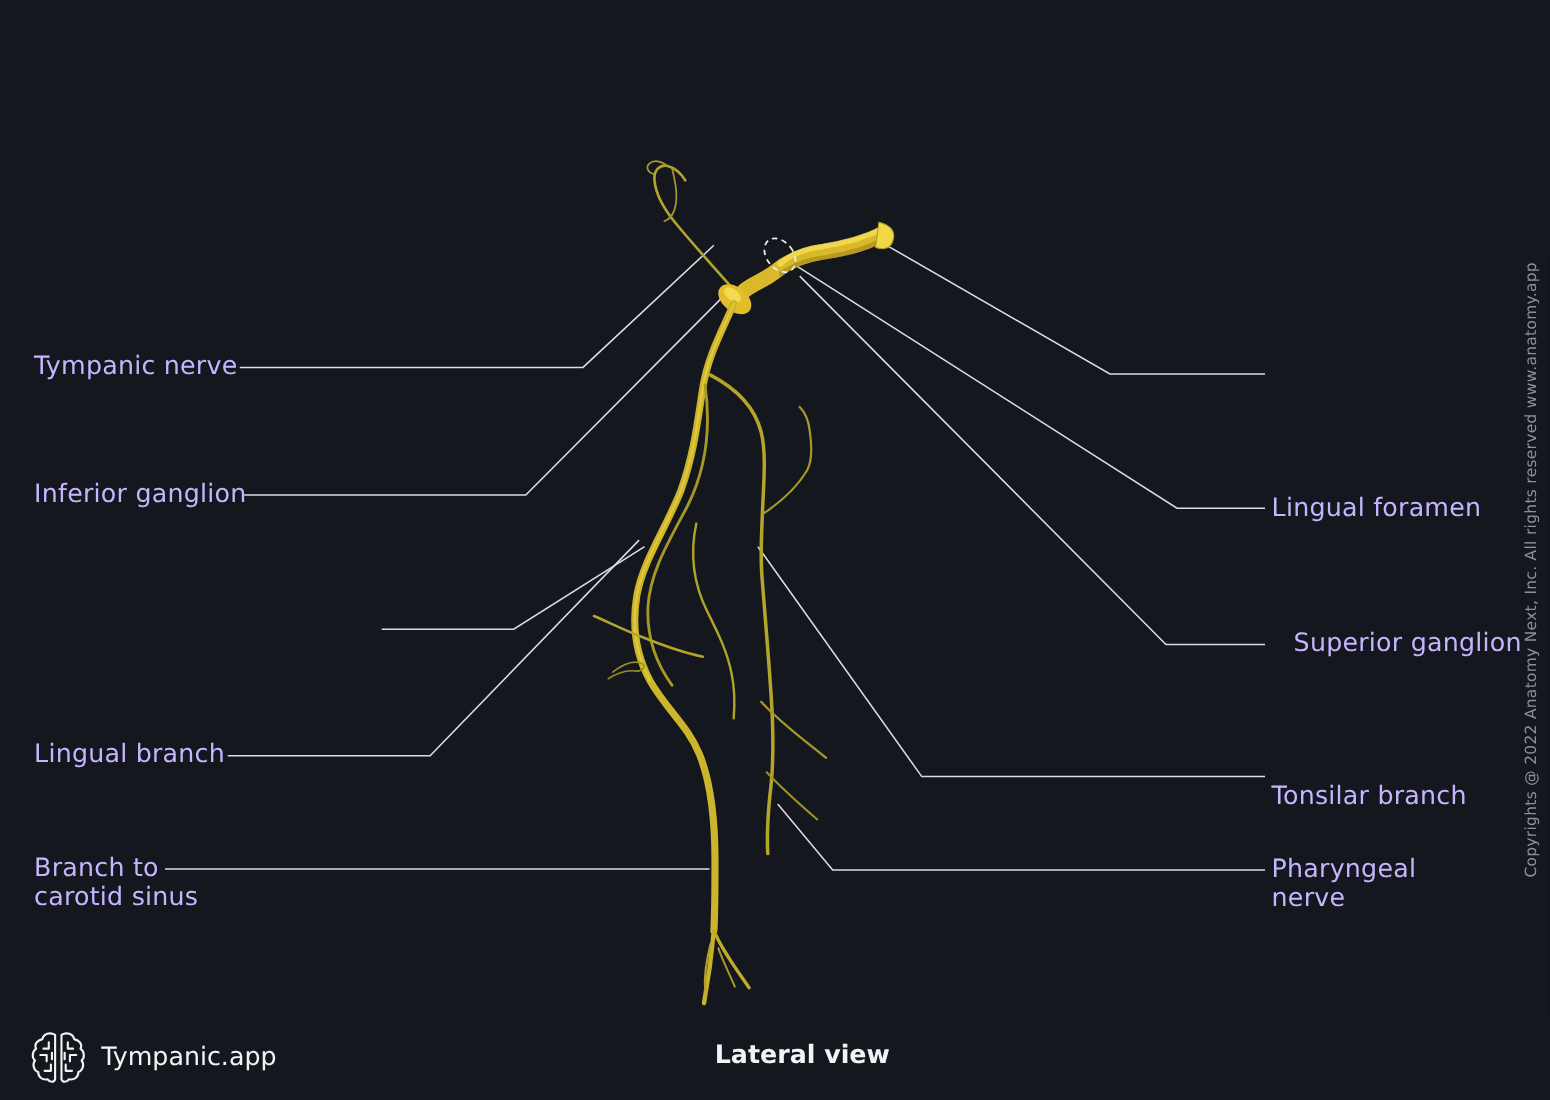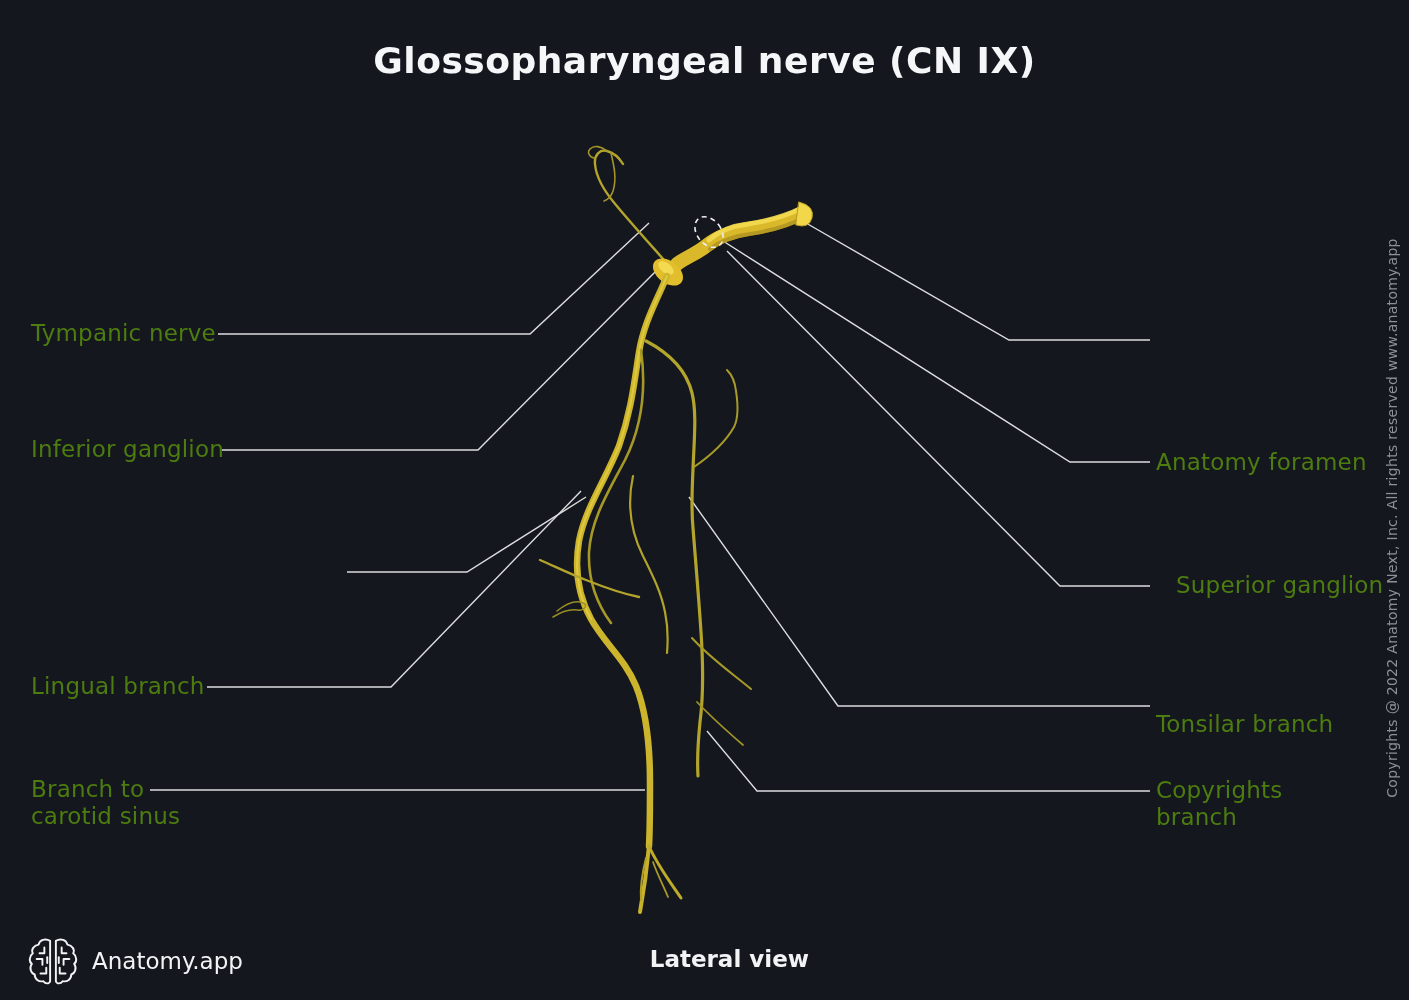--- a/index.html
+++ b/index.html
@@ -9,21 +9,21 @@
     font-family:"DejaVu Sans","Liberation Sans",sans-serif;
     color:#f2f3f5;
   }
   .title{
     position:absolute;top:40px;left:0;width:100%;text-align:center;
     font-size:36px;font-weight:700;letter-spacing:.5px;color:#f5f6f8;
   }
   .diagram-svg{position:absolute;left:0;top:0;}
   .lbl{
     position:absolute;font-size:23px;font-weight:500;line-height:27px;
-    color:#4d7c0f;letter-spacing:.2px;white-space:normal;
+    color:#c4b5fd;letter-spacing:.2px;white-space:normal;
   }
   .lbl-tympanic{left:31px;top:320px;}
   .lbl-inferior{left:31px;top:436px;}
   .lbl-stylo{left:31px;top:558px;}
   .lbl-lingual{left:31px;top:673px;}
   .lbl-carotid{left:31px;top:776px;width:158px;}
   .lbl-glosso{left:1156px;top:326px;width:212px;}
   .lbl-jugular{left:1156px;top:449px;}
   .lbl-superior{left:1176px;top:572px;}
   .lbl-tonsilar{left:1156px;top:692px;margin-top:19px;}
@@ -37,21 +37,20 @@
   .view-label{
     position:absolute;left:609px;top:946px;width:200px;text-align:right;
     font-size:23px;font-weight:700;color:#f2f3f5;
   }
 </style>
 </head>
 <body>
 
 <div class="canvas">
 
-  <div class="title">Glossopharyngeal nerve (CN IX)</div>
 
   <svg class="diagram-svg" width="1409" height="1000" viewBox="0 0 1409 1000">
 
     <g stroke="#e7e8ea" stroke-width="1.4" fill="none" opacity="0.95">
       <polyline points="218,334 530,334 649,223"></polyline>
       <polyline points="222,450 478,450 656,271"></polyline>
       <polyline points="347,572 467,572 586,497"></polyline>
       <polyline points="207,687 391,687 581,491"></polyline>
       <polyline points="150,790 645,790"></polyline>
       <polyline points="1150,340 1009,340 806,223"></polyline>
@@ -95,42 +94,42 @@
     </g>
 
     <ellipse cx="709" cy="232" rx="12" ry="17" transform="rotate(-38 709 232)" fill="none" stroke="#eeeeee" stroke-width="1.6" stroke-dasharray="5 4"></ellipse>
   </svg>
 
   <div class="lbl lbl-tympanic">Tympanic nerve</div>
   <div class="lbl lbl-inferior">Inferior ganglion</div>
   <div class="lbl lbl-lingual">Lingual branch</div>
   <div class="lbl lbl-carotid">Branch to carotid sinus</div>
 
-  <div class="lbl lbl-jugular">Anatomy foramen</div>
+  <div class="lbl lbl-jugular">Lingual foramen</div>
   <div class="lbl lbl-superior">Superior ganglion</div>
   <div class="lbl lbl-tonsilar">Tonsilar branch</div>
-  <div class="lbl lbl-pharyngeal">Copyrights branch</div>
+  <div class="lbl lbl-pharyngeal">Pharyngeal nerve</div>
 
   <div class="copyright">Copyrights @ 2022 Anatomy Next, Inc. All rights reserved www.anatomy.app</div>
 
   <div class="brand">
     <svg width="50" height="50" viewBox="0 0 52 52" fill="none" stroke="#f2f3f5" stroke-width="2" stroke-linecap="round" stroke-linejoin="round">
       <g>
         <path d="M 23,5 C 18,2 12,4 11,9 C 6,10 3,14 5,18 C 1,21 1,27 4,29 C 1,33 3,39 7,40 C 7,45 11,48 16,47 C 18,50 22,50 23,47 Z"></path>
         <path d="M 17,12 L 17,18 L 12,18"></path>
         <path d="M 9,24 L 15,24 L 15,30"></path>
         <path d="M 19,33 L 19,39 L 13,39"></path>
         <path d="M 20,22 L 20,28"></path>
       </g>
       <g transform="translate(52,0) scale(-1,1)">
         <path d="M 23,5 C 18,2 12,4 11,9 C 6,10 3,14 5,18 C 1,21 1,27 4,29 C 1,33 3,39 7,40 C 7,45 11,48 16,47 C 18,50 22,50 23,47 Z"></path>
         <path d="M 17,12 L 17,18 L 12,18"></path>
         <path d="M 9,24 L 15,24 L 15,30"></path>
         <path d="M 19,33 L 19,39 L 13,39"></path>
         <path d="M 20,22 L 20,28"></path>
       </g>
     </svg>
-    <span class="brand-name">Anatomy.app</span>
+    <span class="brand-name">Tympanic.app</span>
   </div>
 
   <div class="view-label">Lateral view</div>
 
 </div>
 
 </body></html>

